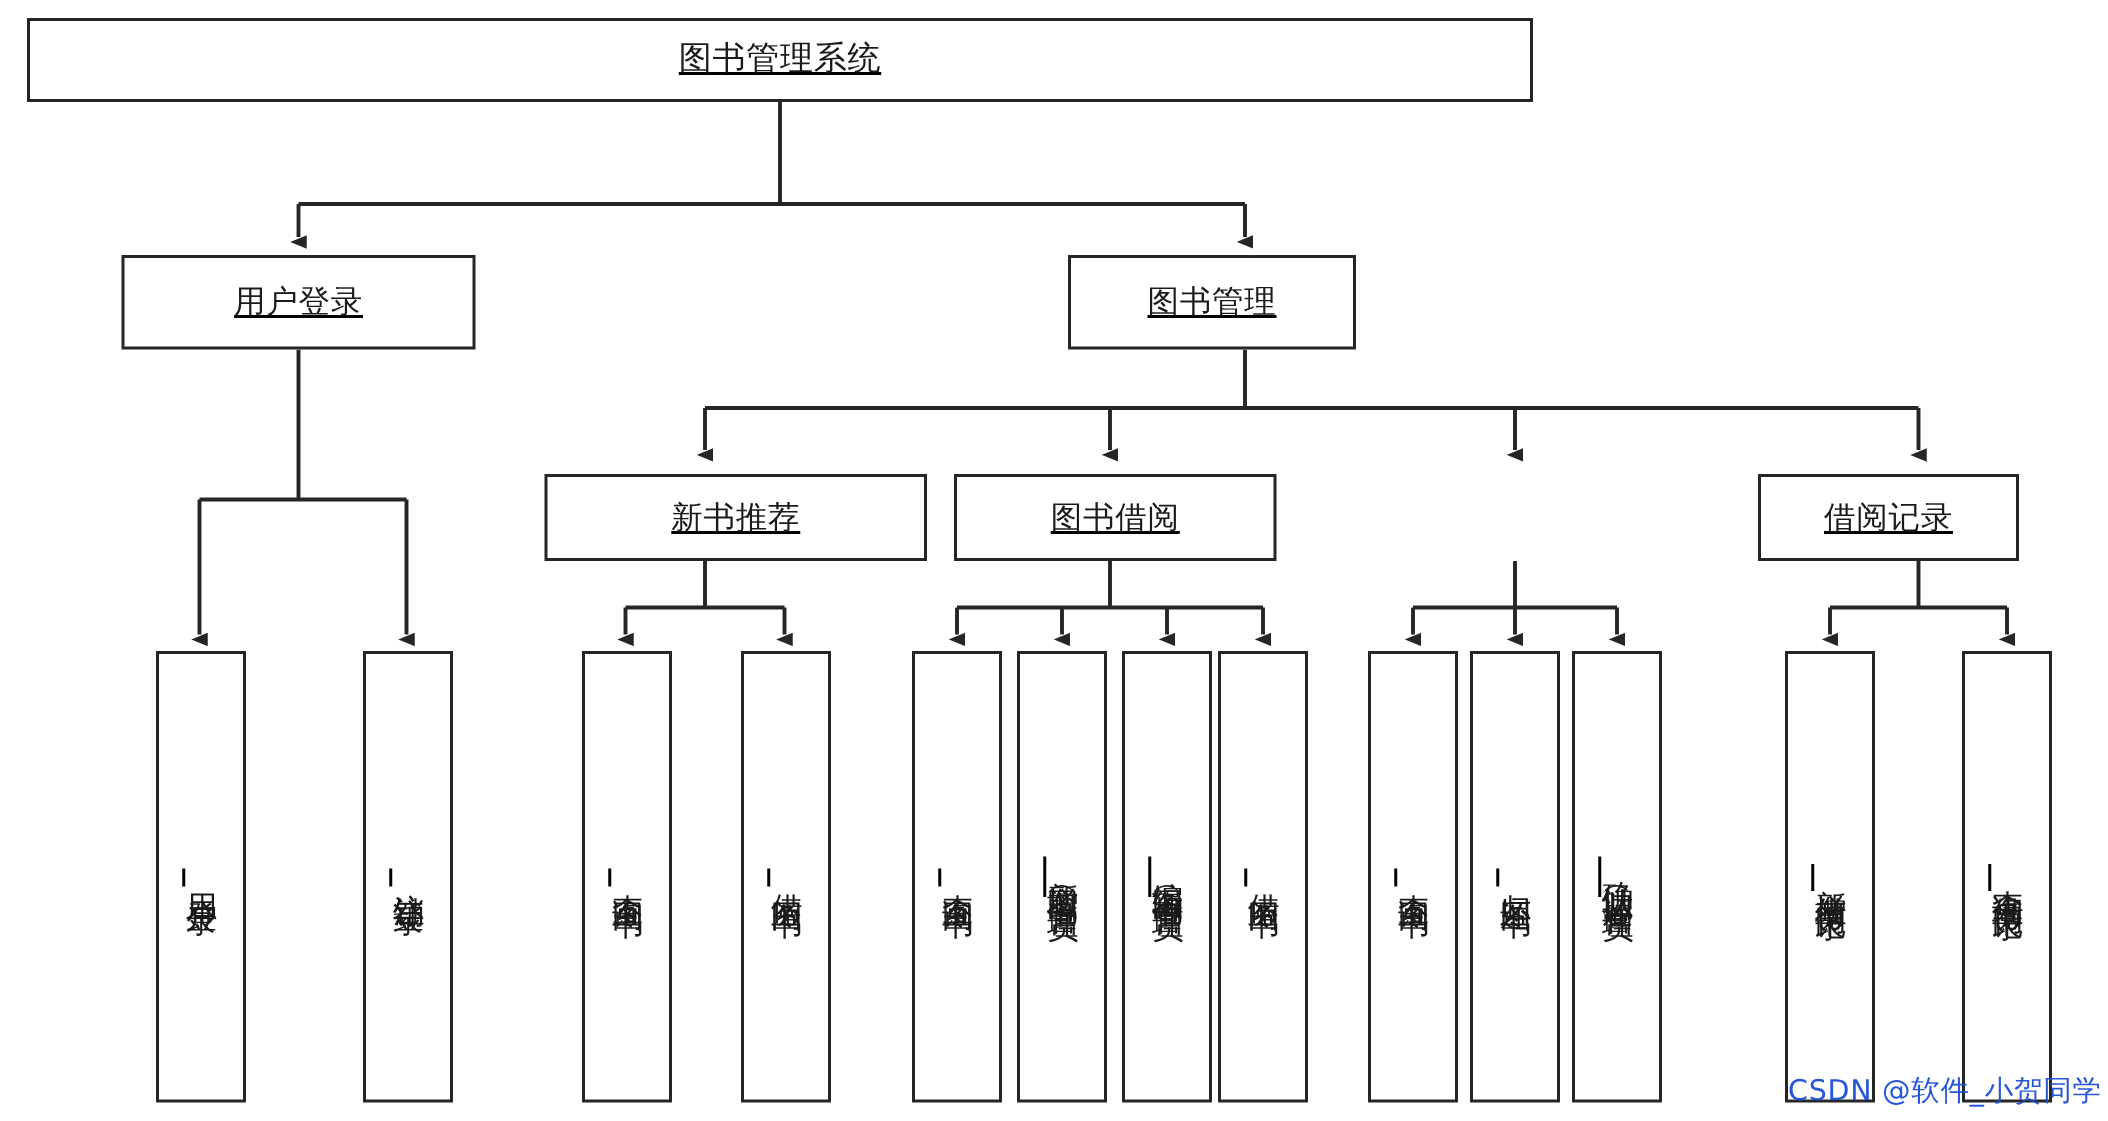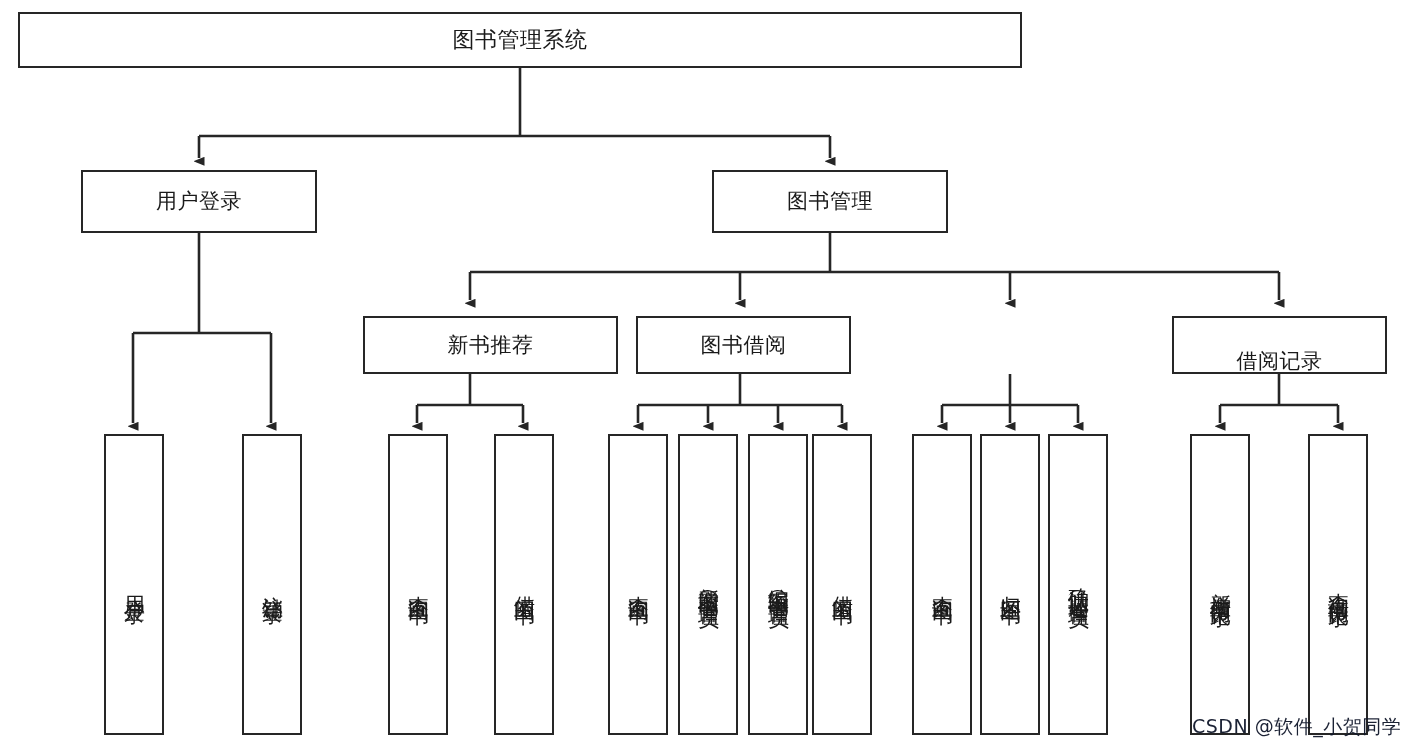--- a/index.html
+++ b/index.html
@@ -28,20 +28,21 @@
   }
   .node {
     position: absolute;
     box-sizing: border-box;
     background: #ffffff;
     border: 2px solid #262626;
     display: flex;
     align-items: center;
     justify-content: center;
     z-index: 2;
+    text-decoration: underline;
   }
   .node .label {
     color: #1a1a1a;
     line-height: 1.06;
     text-align: center;
     white-space: pre-wrap;
   }
   
   .node.h .label {
     font-size: 21px;
@@ -58,21 +59,21 @@
   }
   .node.v .label {
     writing-mode: vertical-rl;
     text-orientation: upright;
     font-size: 21px;
     line-height: 1.0;
     letter-spacing: 3px;
   }
   .watermark {
     position: absolute;
-    color: #0f172a;
+    color: #1d4ed8;
     font-size: 19px;
     letter-spacing: 0.5px;
     white-space: nowrap;
     z-index: 5;
     opacity: 0.95;
   }
 </style>
 </head>
 <body>
 
@@ -130,31 +131,31 @@
     </g>
   </svg>
 
   <div class="node h root" style="left:18px; top:12px; width:1004px; height:56px;">
     <span class="label">图书管理系统</span>
   </div>
 
   <div class="node h" style="left:81px; top:170px; width:236px; height:63px;">
     <span class="label">用户登录</span>
   </div>
-  <div class="node h" style="left:712px; top:170px; width:236px; height:63px;">
+  <div class="node h" style="left:712px; top:170px; width:192px; height:63px;">
     <span class="label">图书管理</span>
   </div>
 
   <div class="node h" style="left:363px; top:316px; width:255px; height:58px;">
     <span class="label">新书推荐</span>
   </div>
   <div class="node h" style="left:636px; top:316px; width:215px; height:58px;">
     <span class="label">图书借阅</span>
   </div>
-  <div class="node h" style="left:1172px; top:316px; width:215px; height:58px;align-items:flex-end;">
+  <div class="node h" style="left:1172px; top:316px; width:174px; height:58px;">
     <span class="label">借阅记录</span>
   </div>
 
   <div class="node v" style="left:104px; top:434px; width:60px; height:301px;">
     <span class="label">用户登录</span>
   </div>
   <div class="node v" style="left:242px; top:434px; width:60px; height:301px;">
     <span class="label">注销登录</span>
   </div>
 

